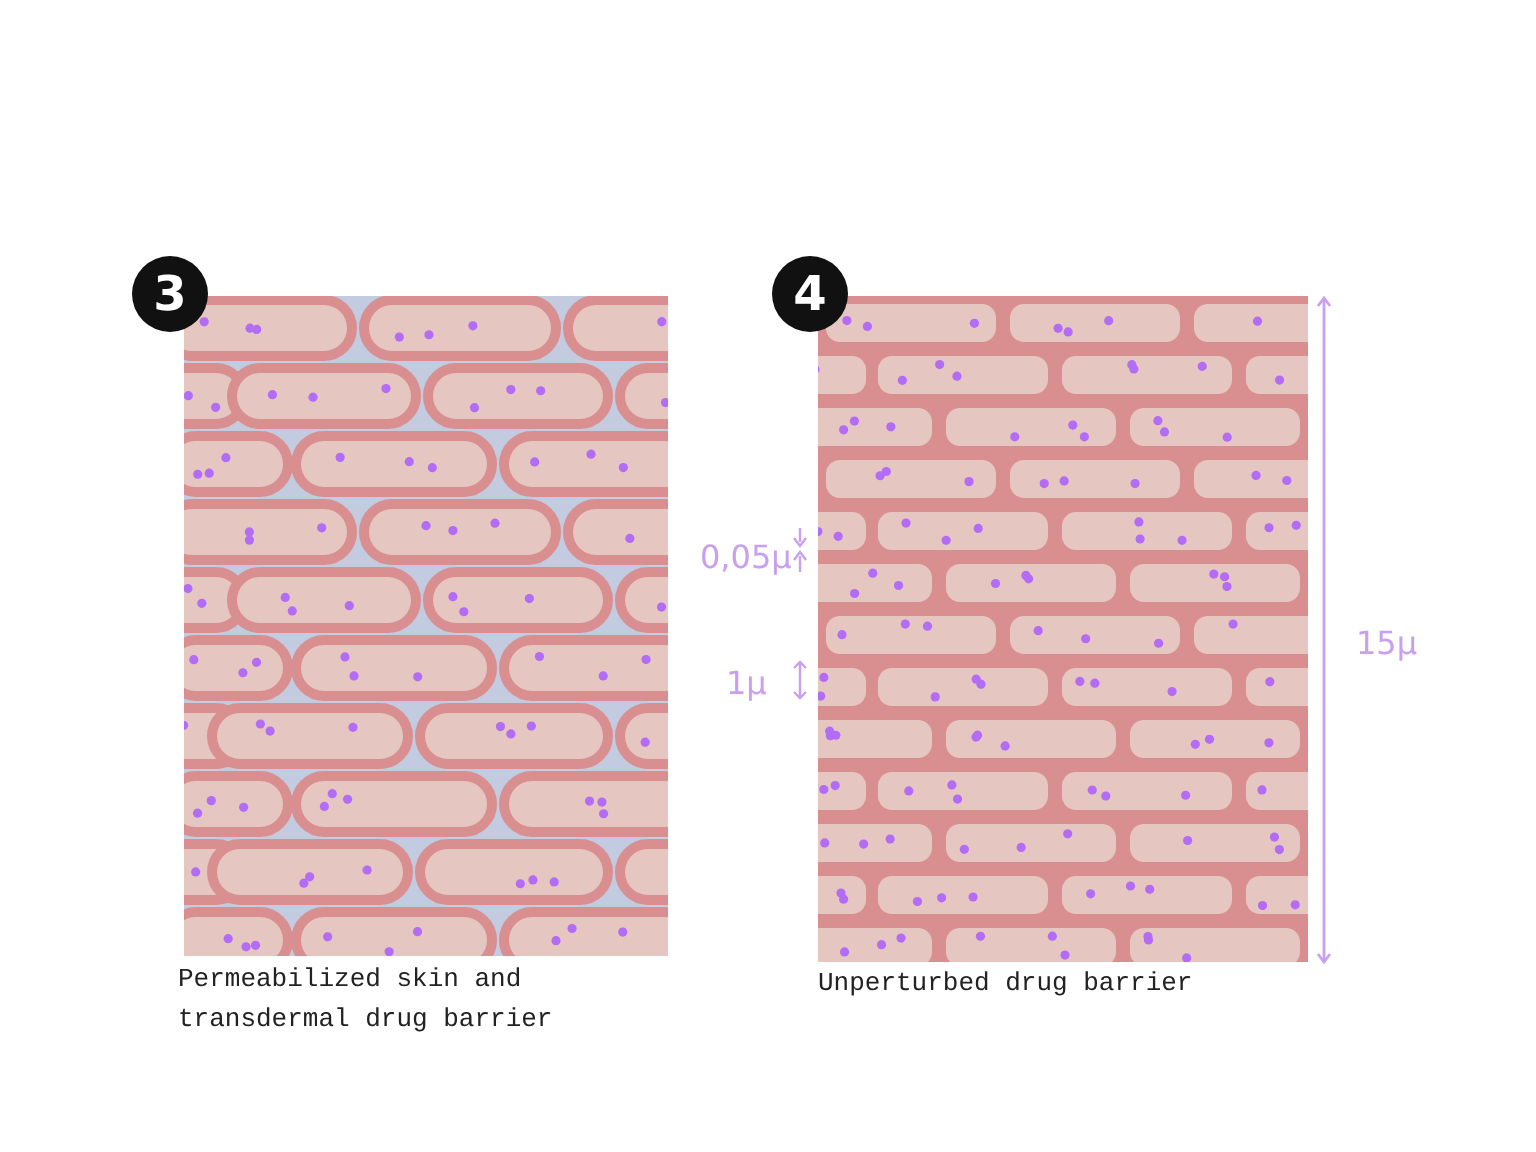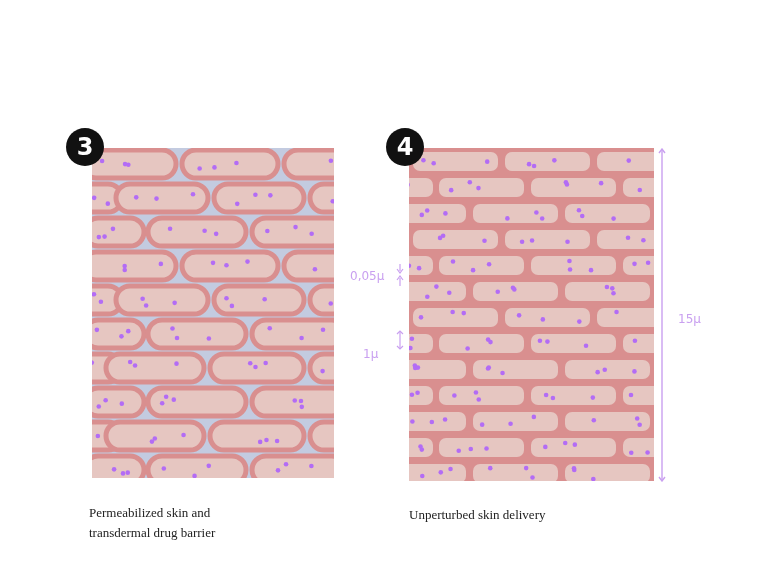--- a/index.html
+++ b/index.html
@@ -1,21 +1,21 @@
 <!DOCTYPE html>
 <html><head>
 <meta charset="utf-8">
 <style>
   html, body { margin:0; padding:0; }
   body { width:768px; height:576px; background:#ffffff; position:relative; overflow:hidden; font-family:"DejaVu Sans", sans-serif; }
   .badge { position:absolute; width:38px; height:38px; border-radius:50%; background:#111111; color:#fff; font-weight:bold; font-size:24px; display:flex; align-items:center; justify-content:center; z-index:5; font-family:"DejaVu Sans", sans-serif; }
   .panel { position:absolute; overflow:hidden; }
   .panel svg { display:block; }
-  .caption { position:absolute; font-size:13px; color:#222; line-height:20px; font-family:Liberation Serif, serif;margin-top:23px; }
-  .meas { position:absolute; color:#c9a0f0; font-size:12px; font-family:"DejaVu Sans", sans-serif; }
+  .caption { position:absolute; font-size:13px; color:#222; line-height:20px; font-family:Liberation Mono, monospace; }
+  .meas { position:absolute; color:#c9a0f0; font-size:16px; font-family:"DejaVu Sans", sans-serif; }
 </style>
 </head>
 <body>
 
 <div class="badge" style="left:66px;top:128px;">3</div>
 <div class="panel" style="left:92px;top:148px;width:242px;height:330px;">
   <svg id="svg3" width="242" height="330">
       <rect x="0" y="0" width="242" height="330" fill="#c3cbe0"></rect>
       <rect x="-10" y="2" width="94" height="28" rx="14" fill="#e6c6c1" stroke="#d98f8f" stroke-width="5"></rect>
       <circle cx="36.32904663923183" cy="16.729475308641973" r="2.3" fill="#b36cf5"></circle>
@@ -336,31 +336,31 @@
       <circle cx="81.22721193415637" cy="320.14018775720166" r="2.3" fill="#b36cf5"></circle>
       <circle cx="123.50450102880659" cy="329.5564857681756" r="2.3" fill="#b36cf5"></circle>
       <circle cx="117.15524691358024" cy="320.084923696845" r="2.3" fill="#b36cf5"></circle>
       <rect x="156" y="316" width="85" height="19" rx="7" fill="#e6c6c1"></rect>
       <circle cx="165.25352366255143" cy="322.0094521604938" r="2.3" fill="#b36cf5"></circle>
       <circle cx="184.31784979423867" cy="330.98439214677643" r="2.3" fill="#b36cf5"></circle>
       <circle cx="164.9778549382716" cy="320.25665723593966" r="2.3" fill="#b36cf5"></circle>
     </svg>
 </div>
 <div class="caption" style="left:409px;top:482px;">
-  <div>Unperturbed skin delivery</div>
+  <div>Unperturbed drug barrier</div>
 </div>
 
 <div class="meas" style="left:350px;top:269px;">0,05μ</div>
 <svg style="position:absolute;left:395px;top:264px;" width="10" height="22">
   <line x1="5" y1="0" x2="5" y2="7" stroke="#c9a0f0" stroke-width="1.2"></line>
     <path d="M2 5 L5 9 L8 5" fill="none" stroke="#c9a0f0" stroke-width="1.2"></path>
   <line x1="5" y1="14" x2="5" y2="22" stroke="#c9a0f0" stroke-width="1.2"></line>
     <path d="M2 16 L5 12 L8 16" fill="none" stroke="#c9a0f0" stroke-width="1.2"></path>
 </svg>
-<div class="meas" style="left:363px;top:347px;text-align:center;">1μ</div>
+<div class="meas" style="left:363px;top:332px;text-align:center;">1μ</div>
 <svg style="position:absolute;left:395px;top:330px;" width="10" height="20">
   <line x1="5" y1="1" x2="5" y2="19" stroke="#c9a0f0" stroke-width="1.2"></line>
     <path d="M2 4 L5 1 L8 4 M2 16 L5 19 L8 16" fill="none" stroke="#c9a0f0" stroke-width="1.2"></path>
 </svg>
 <svg style="position:absolute;left:657px;top:148px;" width="10" height="334">
   <line x1="5" y1="1" x2="5" y2="333" stroke="#c9a0f0" stroke-width="1.4"></line>
     <path d="M2 5 L5 1 L8 5 M2 329 L5 333 L8 329" fill="none" stroke="#c9a0f0" stroke-width="1.4"></path>
 </svg>
 <div class="meas" style="left:678px;top:312px;">15μ</div>
 

